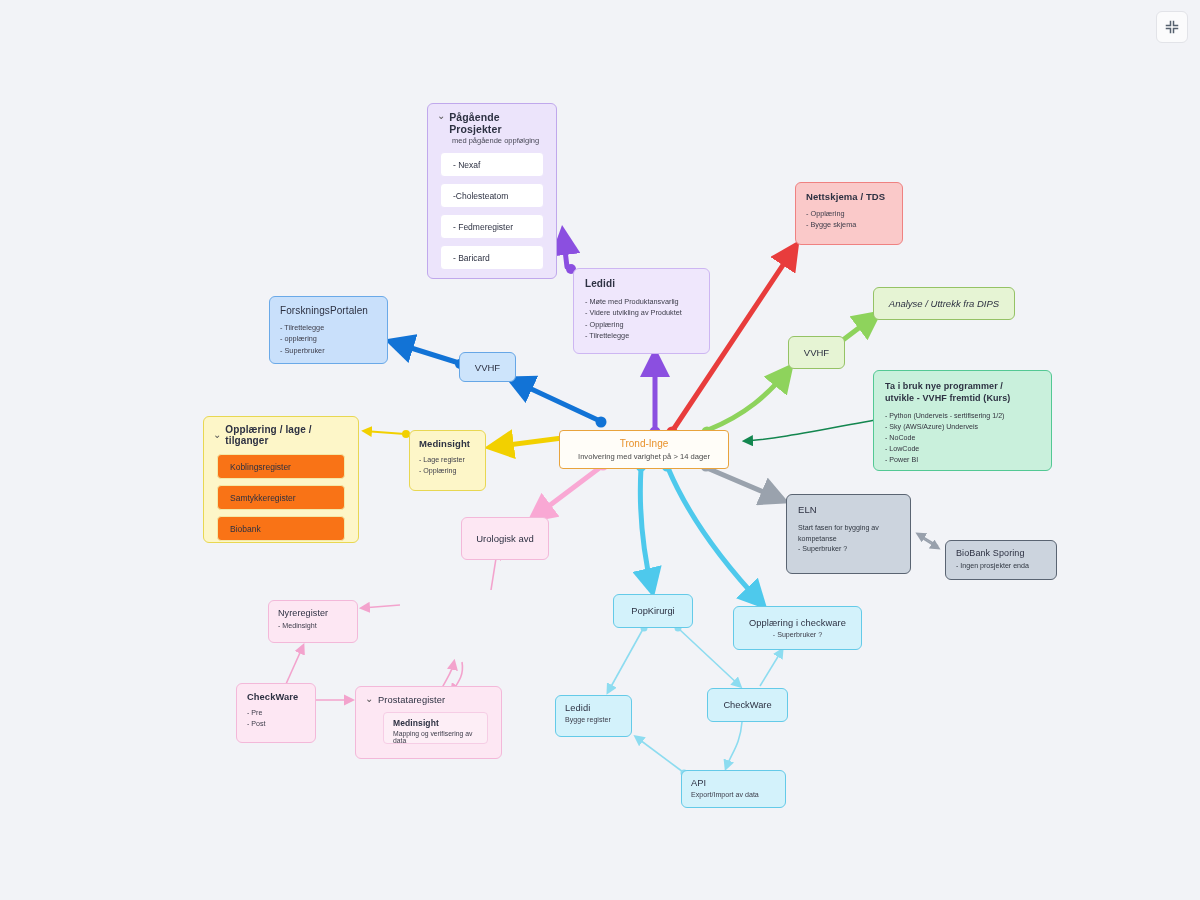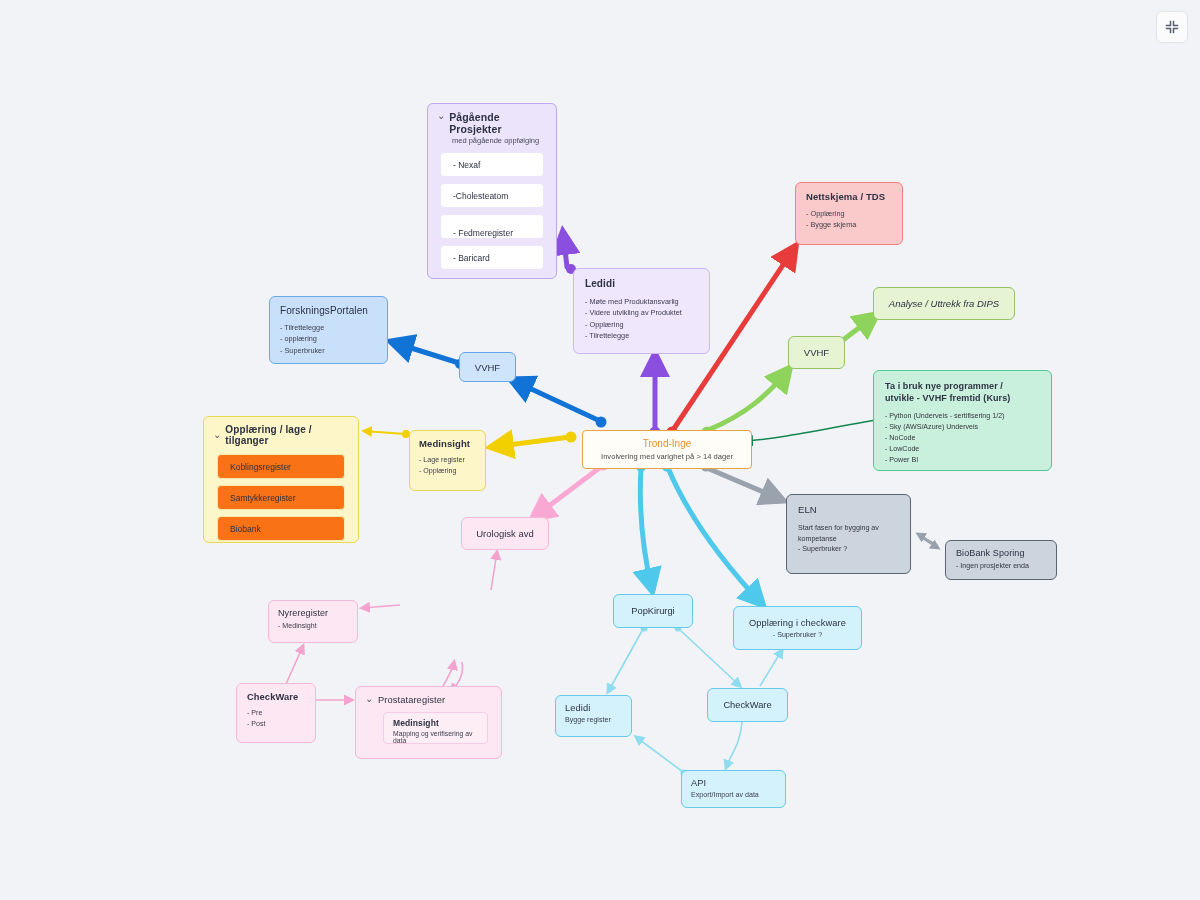--- a/index.html
+++ b/index.html
@@ -266,21 +266,21 @@
       <span class="title" style="font-size:10.5px;">Pågående Prosjekter</span>
     </div>
     <div style="font-size:7.5px; color:#4a4a58; margin:1px 0 0 15px;">med pågående oppfølging</div>
     <div style="margin-top:7px; display:flex; flex-direction:column; gap:6px; padding:0 3px;">
       <div class="node white-item" style="position:relative; left:auto; top:auto; height:25px; display:flex; align-items:center; padding-left:12px; font-size:8.5px; border-radius:4px;">
         <span>- Nexaf</span>
       </div>
       <div class="node white-item" style="position:relative; left:auto; top:auto; height:25px; display:flex; align-items:center; padding-left:12px; font-size:8.5px; border-radius:4px;">
         <span>-Cholesteatom</span>
       </div>
-      <div class="node white-item" style="position:relative; left:auto; top:auto; height:25px; display:flex; align-items:flex-end; padding-left:12px; font-size:8.5px; border-radius:4px;">
+      <div class="node white-item" style="position:relative; left:auto; top:auto; height:25px; display:flex; align-items:center; padding-left:12px; font-size:8.5px; border-radius:4px;">
         <span>- Fedmeregister</span>
       </div>
       <div class="node white-item" style="position:relative; left:auto; top:auto; height:25px; display:flex; align-items:center; padding-left:12px; font-size:8.5px; border-radius:4px;">
         <span>- Baricard</span>
       </div>
     </div>
   </div>
 
   <div class="node purple-soft" style="left:573px; top:268px; width:137px; height:86px; padding:9px 11px;">
     <div class="title" style="font-size:10px;">Ledidi</div>
@@ -342,38 +342,38 @@
       </div>
     </div>
   </div>
 
   <div class="node yellow" style="left:409px; top:430px; width:77px; height:61px; padding:7px 9px;">
     <div class="title" style="font-size:9.5px;">Medinsight</div>
     <div class="sub" style="font-size:7.1px; color:#3d3d4a; line-height:1.55; margin-top:6px;">- Lage register
 - Opplæring</div>
   </div>
 
-  <div class="center-node" style="position:absolute; left:582px; top:430px; width:168px; height:37px; display:flex; flex-direction:column; align-items:center; justify-content:center;">
+  <div class="center-node" style="position:absolute; left:559px; top:430px; width:168px; height:37px; display:flex; flex-direction:column; align-items:center; justify-content:center;">
     <div class="title" style="font-size:10px;">Trond-Inge</div>
     <div class="sub" style="font-size:7.6px; margin-top:3px;">Involvering  med varighet på  &gt; 14 dager</div>
   </div>
 
   <div class="node gray" style="left:786px; top:494px; width:125px; height:80px; padding:9px 11px;">
     <div class="title" style="font-size:9.5px; font-weight:normal;">ELN</div>
     <div class="sub" style="font-size:7.1px; color:#2f3640; line-height:1.5; margin-top:8px;">Start fasen for bygging av
 kompetanse
 - Superbruker ?</div>
   </div>
 
   <div class="node gray" style="left:945px; top:540px; width:112px; height:40px; padding:7px 10px;">
     <div class="title" style="font-size:9px; font-weight:normal;">BioBank Sporing</div>
     <div class="sub" style="font-size:7.1px; color:#2f3640; line-height:1.5; margin-top:3px;">- Ingen prosjekter enda</div>
   </div>
 
-  <div class="node pink" style="left:461px; top:517px; width:88px; height:33px; display:flex; align-items:center; justify-content:center;">
+  <div class="node pink" style="left:461px; top:517px; width:88px; height:43px; display:flex; align-items:center; justify-content:center;">
     <span style="font-size:9.5px;">Urologisk avd</span>
   </div>
 
 
   <div class="node pink" style="left:268px; top:600px; width:90px; height:43px; padding:7px 9px;">
     <div class="title" style="font-size:9px; font-weight:normal;">Nyreregister</div>
     <div class="sub" style="font-size:7.1px; color:#3d3d4a; line-height:1.5; margin-top:3px;">- Medinsight</div>
   </div>
 
   <div class="node pink" style="left:236px; top:683px; width:80px; height:60px; padding:8px 10px;">

